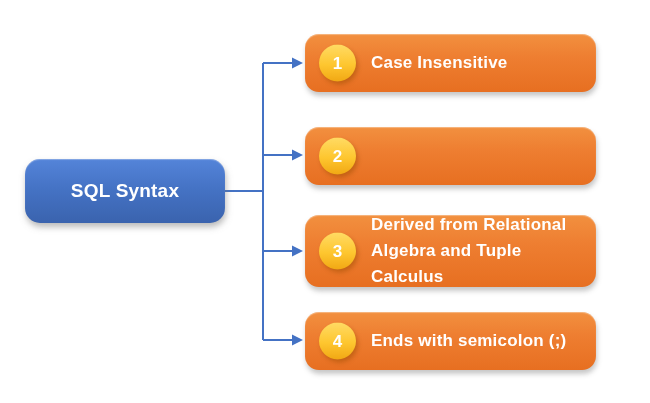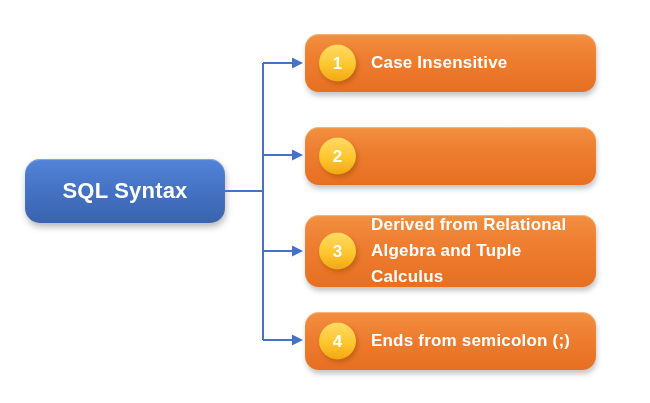--- a/index.html
+++ b/index.html
@@ -41,21 +41,21 @@
     border-radius: 15px;
     background-color: var(--root-fill, #4472C4);
     background-image: linear-gradient(180deg, #5484D9 0%, #4573C5 45%, #3A63AE 100%);
     box-shadow: 1px 4px 6px rgba(120,120,120,0.5), inset 0 1px 1px rgba(255,255,255,0.3);
     display: flex;
     align-items: center;
     justify-content: center;
   }
   .root-node .root-label {
     color: var(--text, #FFFFFF);
-    font-size: 22px;
+    font-size: 19px;
     font-weight: bold;
     letter-spacing: 0.2px;
     text-align: center;
   }
   .item {
     position: absolute;
     left: 305px;
     width: 291px;
     border-radius: 14px;
     background-color: var(--item-fill, #ED7D31);
@@ -143,16 +143,16 @@
       <span>3</span>
     </div>
     <div class="item-label">Derived from Relational
 Algebra and Tuple Calculus</div>
   </div>
 
   <div class="item item4">
     <div class="badge">
       <span>4</span>
     </div>
-    <div class="item-label">Ends from semicolon (;)</div>
+    <div class="item-label">Ends with semicolon (;)</div>
   </div>
 
 </div>
 
 </body></html>

